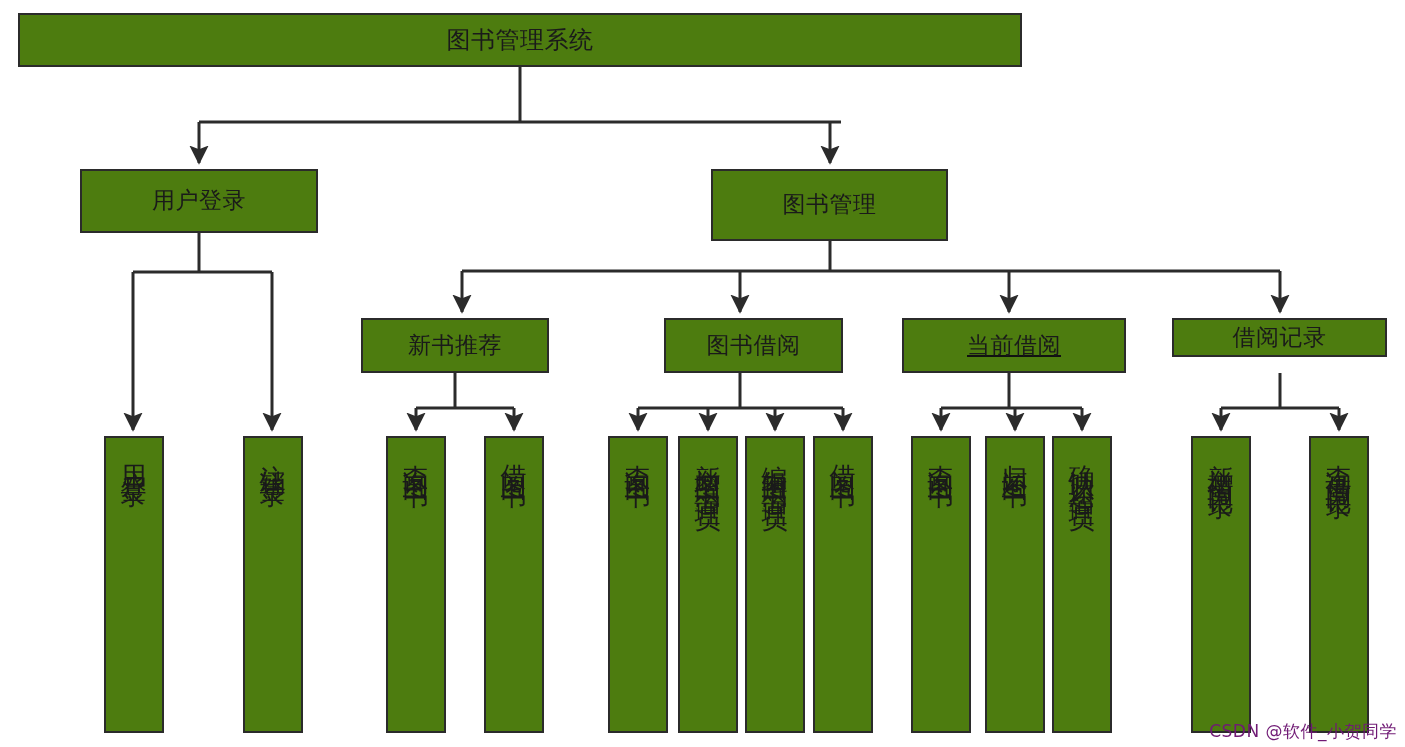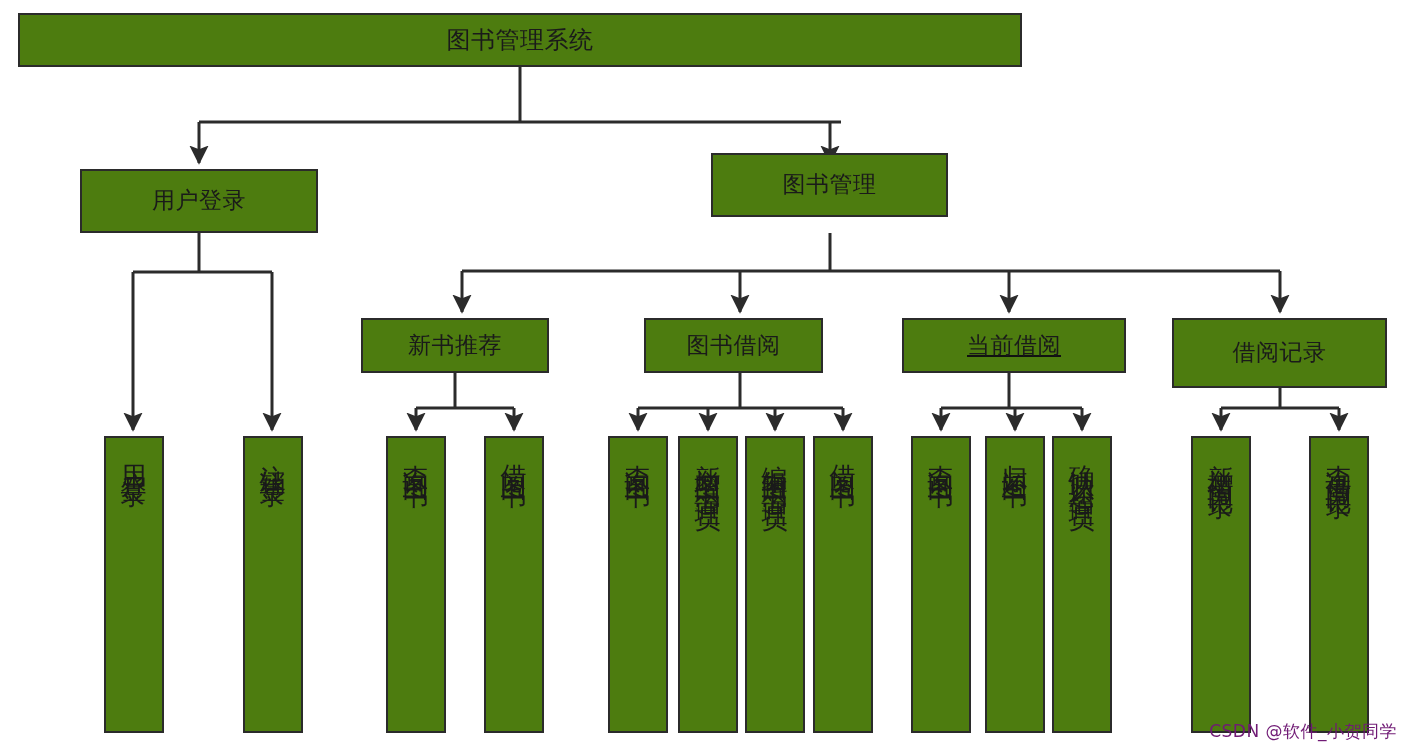--- a/index.html
+++ b/index.html
@@ -123,34 +123,34 @@
     </g>
   </svg>
 
   <div class="node horiz root" id="node-root" style="left: 18px; top: 13px; width: 1004px; height: 54px;">
     <span class="label">图书管理系统</span>
   </div>
 
   <div class="node horiz" id="node-user-login" style="left: 80px; top: 169px; width: 238px; height: 64px;">
     <span class="label">用户登录</span>
   </div>
-  <div class="node horiz" id="node-book-manage" style="left: 711px; top: 153px; width: 237px; height: 64px;">
+  <div class="node horiz" id="node-book-manage" style="left: 711px; top: 169px; width: 237px; height: 72px;">
     <span class="label">图书管理</span>
   </div>
 
   <div class="node horiz" id="node-new-book-rec" style="left: 361px; top: 318px; width: 188px; height: 55px;">
     <span class="label">新书推荐</span>
   </div>
-  <div class="node horiz" id="node-book-borrow" style="left: 644px; top: 318px; width: 179px; height: 55px; align-items: center;">
+  <div class="node horiz" id="node-book-borrow" style="left: 664px; top: 318px; width: 179px; height: 55px; align-items: center;">
     <span class="label">图书借阅</span>
   </div>
   <div class="node horiz" id="node-current-borrow" style="left: 902px; top: 318px; width: 224px; height: 55px; text-decoration: underline;">
     <span class="label">当前借阅</span>
   </div>
-  <div class="node horiz" id="node-borrow-record" style="left: 1172px; top: 318px; width: 215px; height: 70px;">
+  <div class="node horiz" id="node-borrow-record" style="left: 1172px; top: 318px; width: 215px; height: 39px;">
     <span class="label">借阅记录</span>
   </div>
 
   <div class="node vert" id="leaf-0" style="left: 104px; top: 436px; width: 60px; height: 297px;">
     <span class="label">用户登录</span>
   </div>
   <div class="node vert" id="leaf-1" style="left: 243px; top: 436px; width: 60px; height: 297px;">
     <span class="label">注销登录</span>
   </div>
   <div class="node vert" id="leaf-2" style="left: 386px; top: 436px; width: 60px; height: 297px;">

